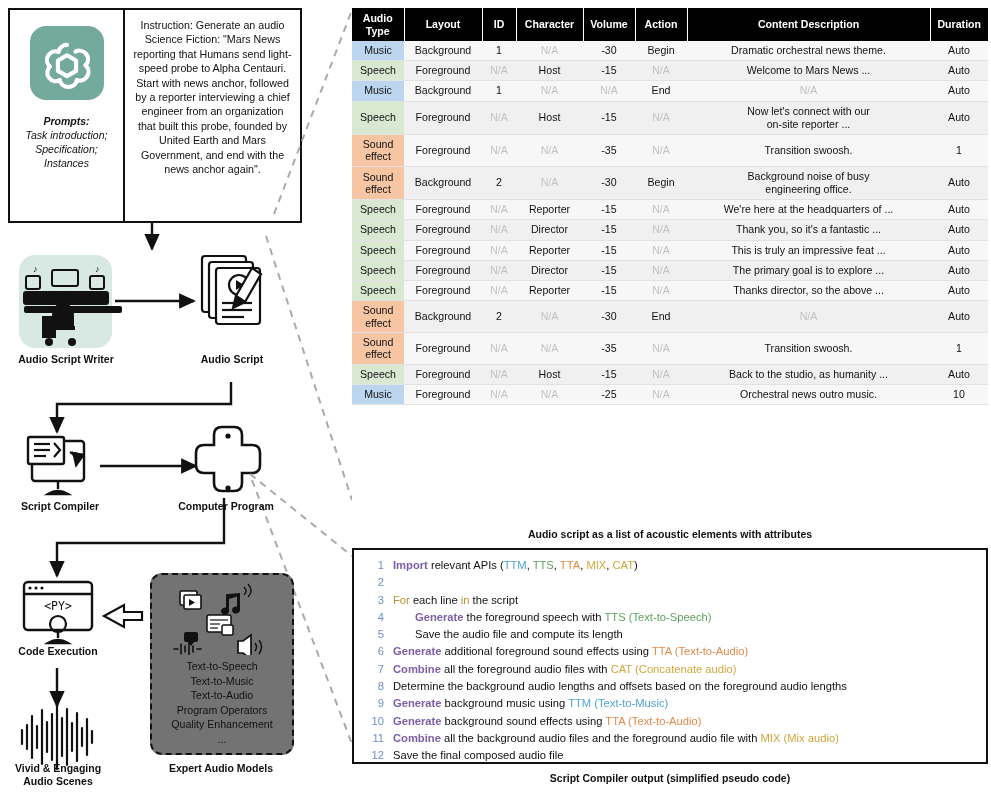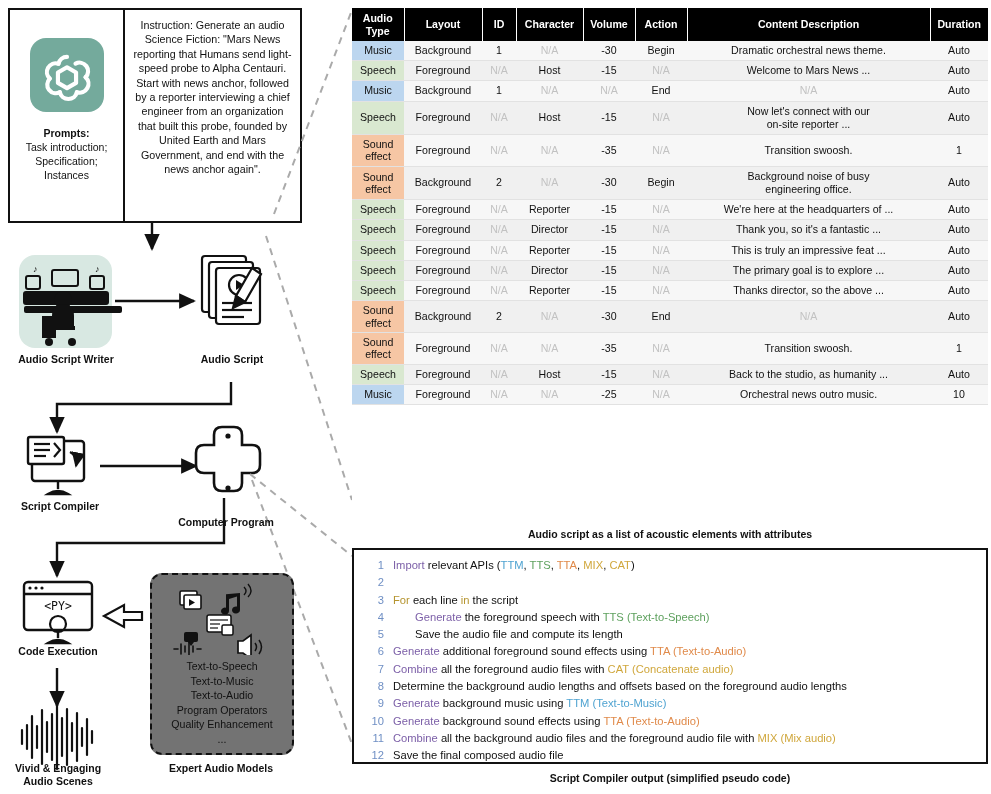--- a/index.html
+++ b/index.html
@@ -14,21 +14,21 @@
   .abs{position:absolute;}
 
   
   #prompt-panel{
     left:8px;top:8px;width:290px;height:211px;
     border:2.5px solid #111;display:flex;background:#fff;
   }
   #prompt-left{
     width:115px;border-right:2.5px solid #111;
     display:flex;flex-direction:column;align-items:center;
-    padding-top:28px;box-sizing:border-box;
+    padding-top:16px;box-sizing:border-box;font-style:italic;
   }
   #openai-logo{
     width:74px;height:74px;border-radius:16px;background:#74aa9c;
     display:flex;align-items:center;justify-content:center;
   }
   #prompt-left-text{
     margin-top:14px;font-size:10.5px;line-height:14px;text-align:center;color:#111;
   }
   #prompt-left-text b{font-weight:bold;}
   #prompt-right{
@@ -82,21 +82,21 @@
     left:352px;top:548px;width:636px;height:216px;
     border:2px solid #111;background:#fff;box-sizing:border-box;
     padding:7px 0 0 0;
   }
   .code-line{
     display:flex;font-size:11.2px;line-height:17.3px;color:#111;
     padding-left:6px;
   }
   .ln{width:24px;text-align:right;color:#6f8fc4;flex:0 0 24px;margin-right:9px;}
   .code-text{white-space:pre;}
-  .kw-purple{color:#7b5ea7;}
+  .kw-purple{color:#7b5ea7;font-weight:bold;}
   .kw-gold{color:#b5942f;}
   .api-ttm{color:#4fa3d1;}
   .api-tts{color:#5ea15e;}
   .api-tta{color:#e08a4a;}
   .api-mix{color:#d0a73c;}
   .api-cat{color:#d0a73c;}
   #code-caption{
     left:352px;top:772px;width:636px;text-align:center;
     font-size:10.5px;font-weight:bold;color:#111;
   }
@@ -254,21 +254,21 @@
     <path d="M274,214 L352,10"></path>
     <path d="M266,236 L352,500"></path>
     <path d="M250,474 L352,556"></path>
     <path d="M252,480 L352,744"></path>
   </g>
 </svg>
 
 <div class="abs flow-label" style="left:8px;top:353px;width:116px;">Audio Script Writer</div>
 <div class="abs flow-label" style="left:184px;top:353px;width:96px;text-align:center;">Audio Script</div>
 <div class="abs flow-label" style="left:5px;top:500px;width:110px;">Script Compiler</div>
-<div class="abs flow-label" style="left:166px;top:500px;width:120px;margin-top:16px;">Computer Program</div>
+<div class="abs flow-label" style="left:166px;top:500px;width:120px;">Computer Program</div>
 <div class="abs flow-label" style="left:6px;top:645px;width:104px;">Code Execution</div>
 <div class="abs flow-label" style="left:0px;top:762px;width:116px;">
   <span>Vivid &amp; Engaging</span><br>
   <span>Audio Scenes</span>
 </div>
 <div class="abs flow-label" style="left:150px;top:762px;width:142px;">Expert Audio Models</div>
 
 <div class="abs" id="expert-box">
   <svg width="138" height="80" style="display:block">
 

